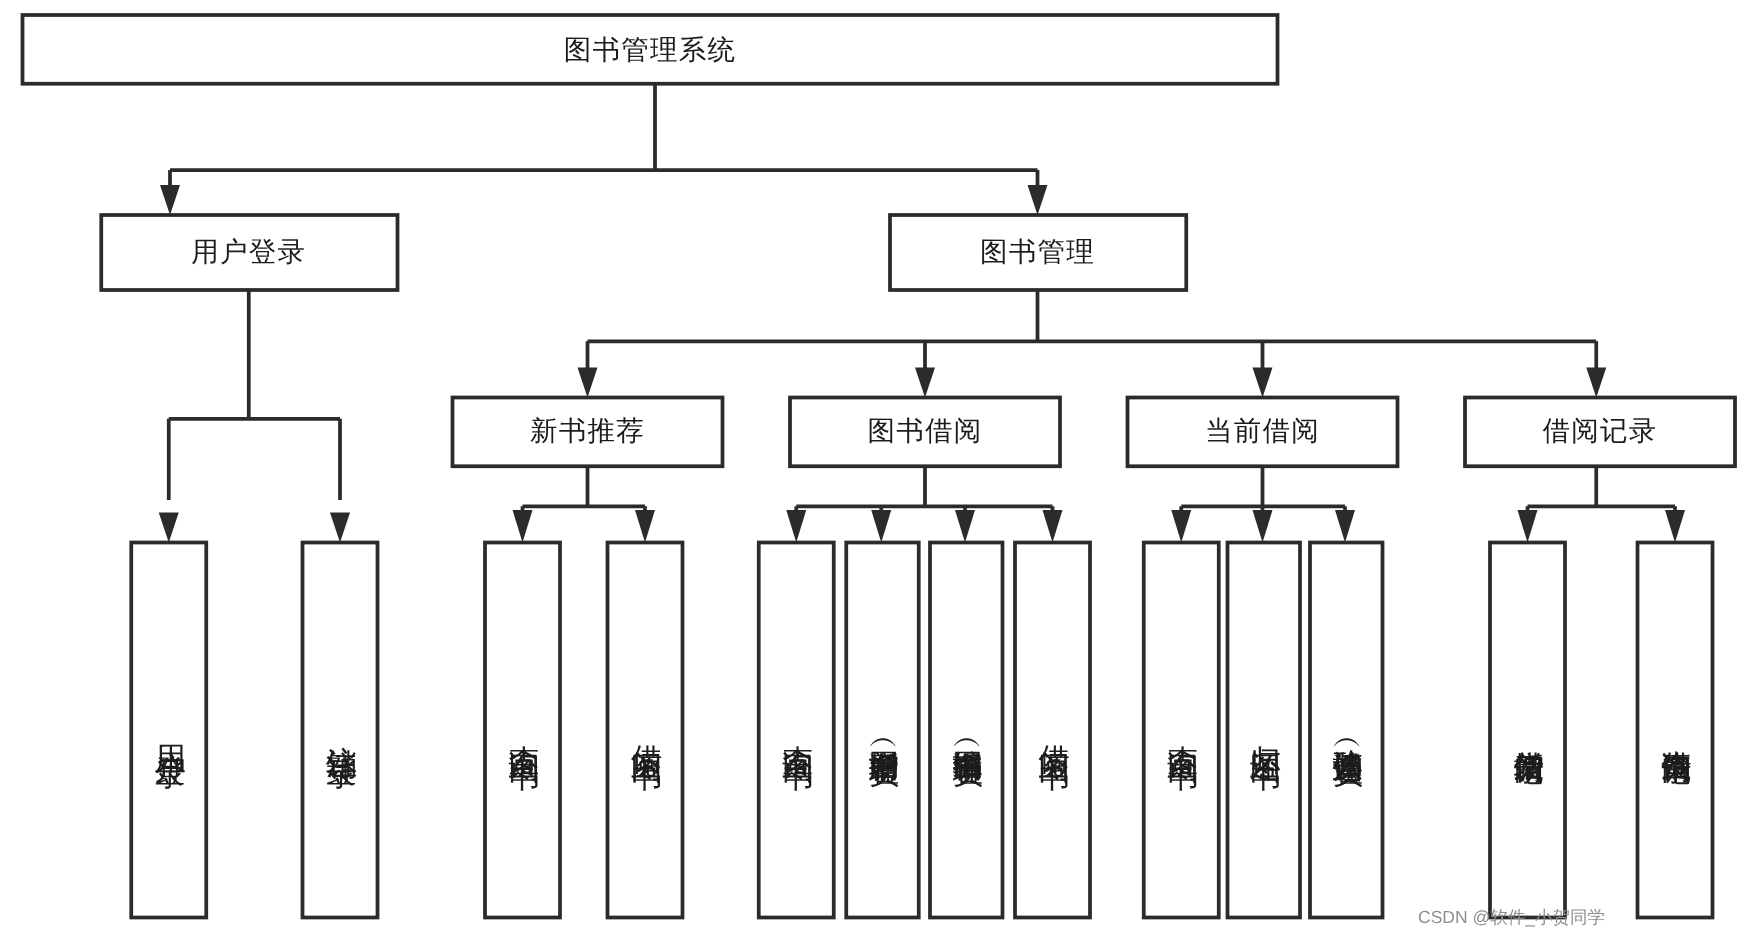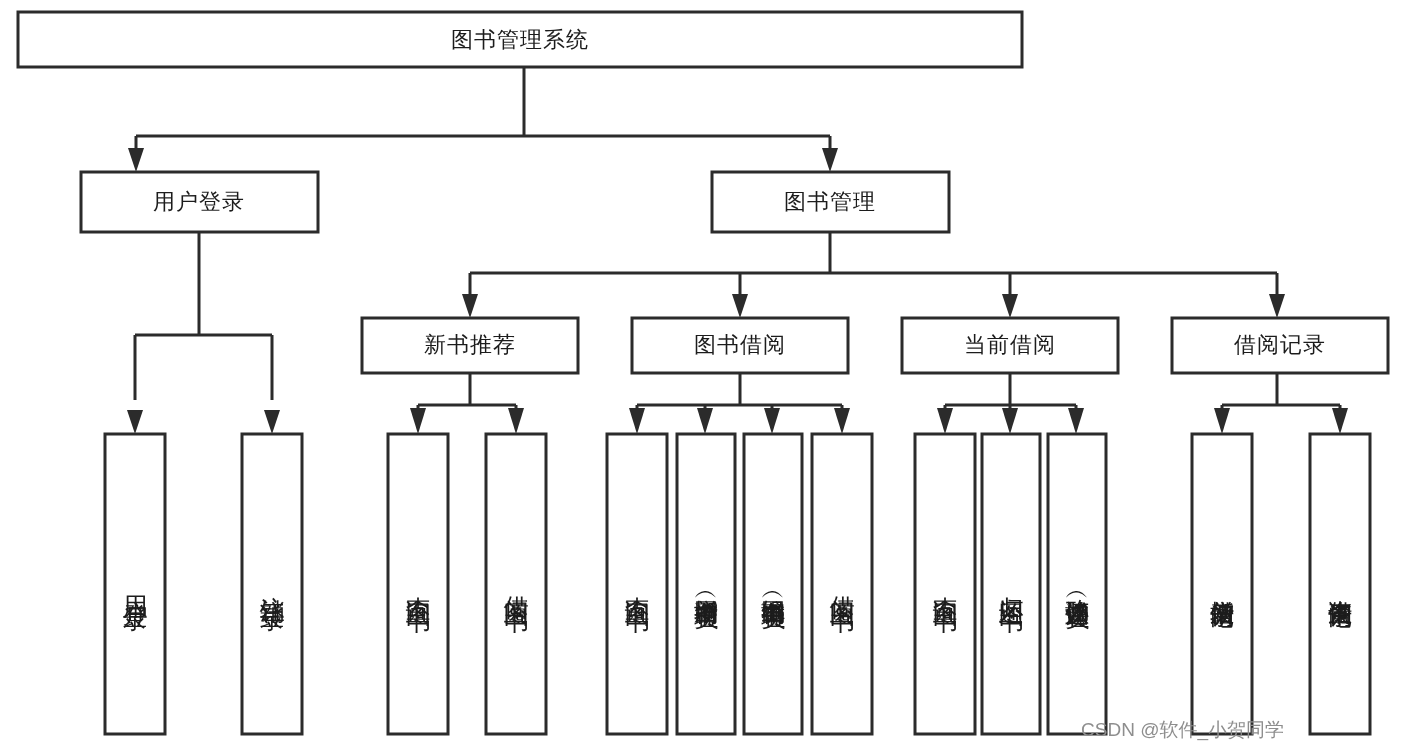--- a/index.html
+++ b/index.html
@@ -30,21 +30,21 @@
     line-height:1.02;
     letter-spacing:4px;
     white-space:nowrap;
     user-select:none;
   }
   .leaf-label.tight{font-size:24px;letter-spacing:1px;}
   #watermark{
     position:absolute;
     right:8px;bottom:4px;
     font-family:"Liberation Sans","DejaVu Sans",sans-serif;
-    font-size:19px;
+    font-size:14px;
     color:#8e8e8e;
     white-space:nowrap;
     user-select:none;
   }
 </style>
 </head>
 <body>
 
 <div id="diagram-root">
 

